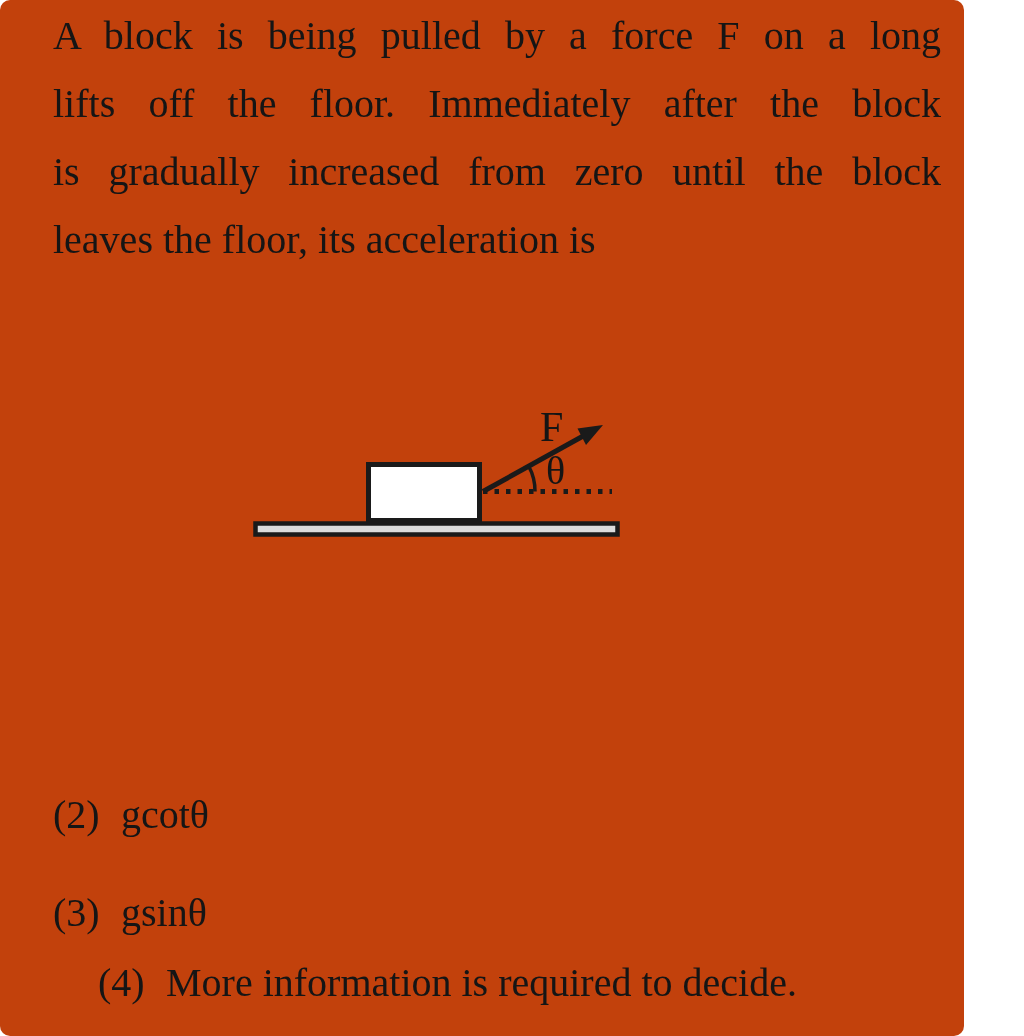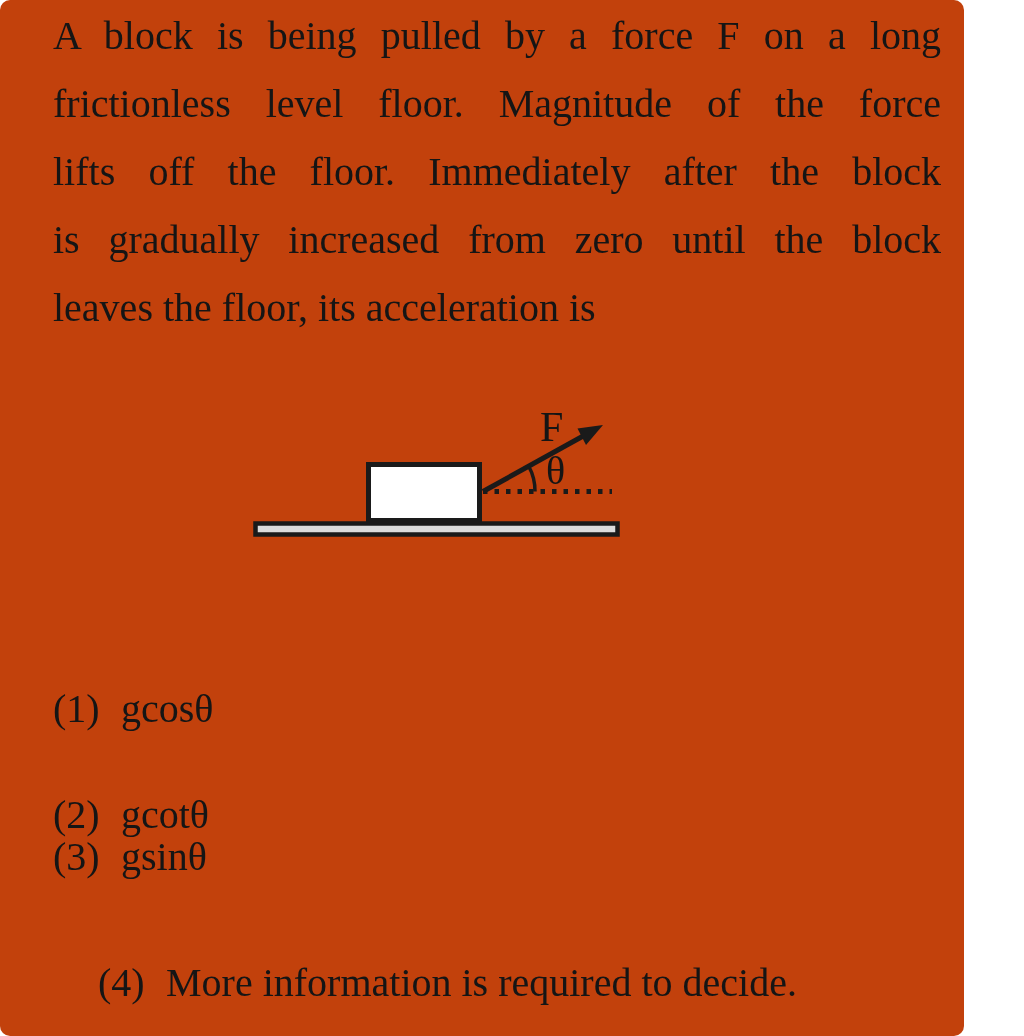--- a/index.html
+++ b/index.html
@@ -50,31 +50,30 @@
     font-size: 40px;
     line-height: 50px;
     white-space: nowrap;
   }
   .opt-num {
     display: inline-block;
     width: 68px;
   }
   #opt1 { top: 684px; }
   #opt2 { top: 790px; }
-  #opt3 { top: 832px; }
+  #opt3 { top: 888px; }
   #opt4 { top: 958px; margin-left: 45px; }
 </style>
 </head>
 <body>
 
 <div id="page">
 
   <div class="question">
     <div class="qline">A block is being pulled by a force F on a long</div>
-    <div class="qline">frictionless level floor. Magnitude of the force</div>
     <div class="qline">lifts off the floor. Immediately after the block</div>
     <div class="qline">is gradually increased from zero until the block</div>
     <div class="qline last">leaves the floor, its acceleration is</div>
   </div>
 
   <svg class="diagram-svg" width="390" height="150" viewBox="0 0 390 150">
 
     <rect x="15.5" y="128.5" width="362" height="11" fill="#dcdcdc" stroke="#1a1a1a" stroke-width="4.5"></rect>
 
     <rect x="128.5" y="69.5" width="111" height="56" fill="#ffffff" stroke="#1a1a1a" stroke-width="5"></rect>
@@ -84,23 +83,20 @@
     <path d="M 288.6 71 A 52 52 0 0 1 295 96.5" fill="none" stroke="#1a1a1a" stroke-width="3.5"></path>
 
     <line x1="243" y1="96.5" x2="345" y2="40" stroke="#1a1a1a" stroke-width="5"></line>
 
     <polygon points="363,30 346,50 337.5,33.5" fill="#1a1a1a"></polygon>
 
     <text x="300" y="46" font-size="42">F</text>
     <text x="306" y="89" font-size="40">θ</text>
   </svg>
 
-  <div id="opt1" class="option">
-    <span class="opt-num">(1)</span><span>gcosθ</span>
-  </div>
   <div id="opt2" class="option">
     <span class="opt-num">(2)</span><span>gcotθ</span>
   </div>
   <div id="opt3" class="option">
     <span class="opt-num">(3)</span><span>gsinθ</span>
   </div>
   <div id="opt4" class="option">
     <span class="opt-num">(4)</span><span>More information is required to decide.</span>
   </div>
 

